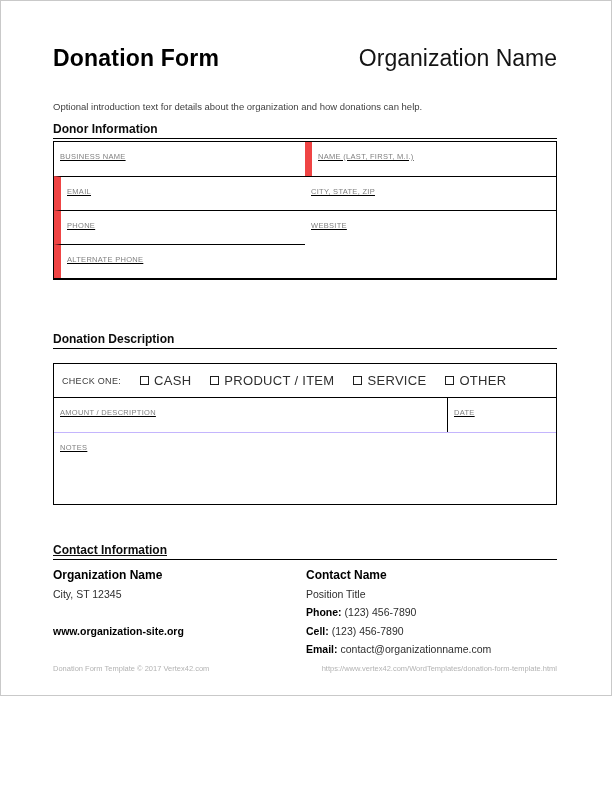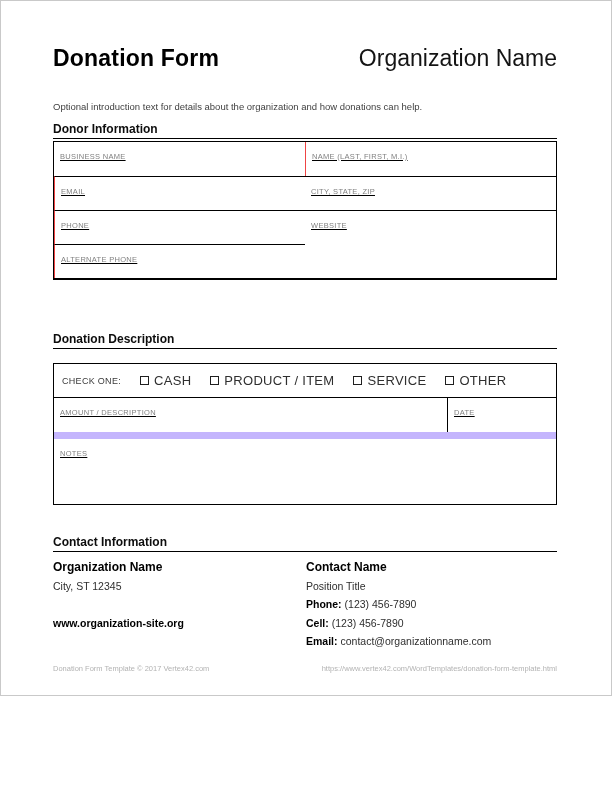--- a/index.html
+++ b/index.html
@@ -50,21 +50,21 @@
   .section-heading {
     font-size: 12px;
     line-height: 14px;
     font-weight: bold;
     color: #0d0d0d;
     padding-bottom: 2px;
     border-bottom: 1.5px solid #000000;
   }
   .sh-donor    { margin-top: 9px; }
   .sh-donation { margin-top: 52px; }
-  .sh-contact  { margin-top: 30px; }
+  .sh-contact  { margin-top: 38px; text-decoration: underline; }
 
   
   .cell {
     padding: 3px 6px;
     background: #ffffff;
     text-decoration: underline;
   }
   .cell-label {
     font-size: 7.5px;
     letter-spacing: 0.3px;
@@ -73,21 +73,21 @@
 
   
   .donor-grid {
     margin-top: 2px;
     display: grid;
     grid-template-columns: 251px 1fr;
     border: 1px solid #000000;
     border-bottom-width: 2px;
   }
   .donor-grid .cell { height: 34px; }
-  .donor-grid .c-right { border-left: 1px solid #ef4444; }
+  .donor-grid .c-right { border-left: 7px solid #ef4444; }
   .donor-grid .r2, .donor-grid .r3, .donor-grid .r4 { border-top: 1px solid #000000; }
 
   
   .donation-table {
     margin-top: 14px;
     border: 1px solid #000000;
   }
   .check-row {
     height: 33px;
     display: flex;
@@ -118,21 +118,21 @@
     color: #2f2f2f;
   }
   .amount-row {
     display: grid;
     grid-template-columns: 1fr 109px;
     border-top: 1px solid #000000;
   }
   .amount-row .cell { height: 34px; }
   .amount-row .date { border-left: 1px solid #000000; }
   .notes-row {
-    border-top: 7px solid #c4b5fd;
+    border-top: 1px solid #c4b5fd;
     height: 72px;
   }
 
   
   .contact-grid {
     margin-top: 6px;
     display: grid;
     grid-template-columns: 253px 1fr;
   }
   .contact-name {

